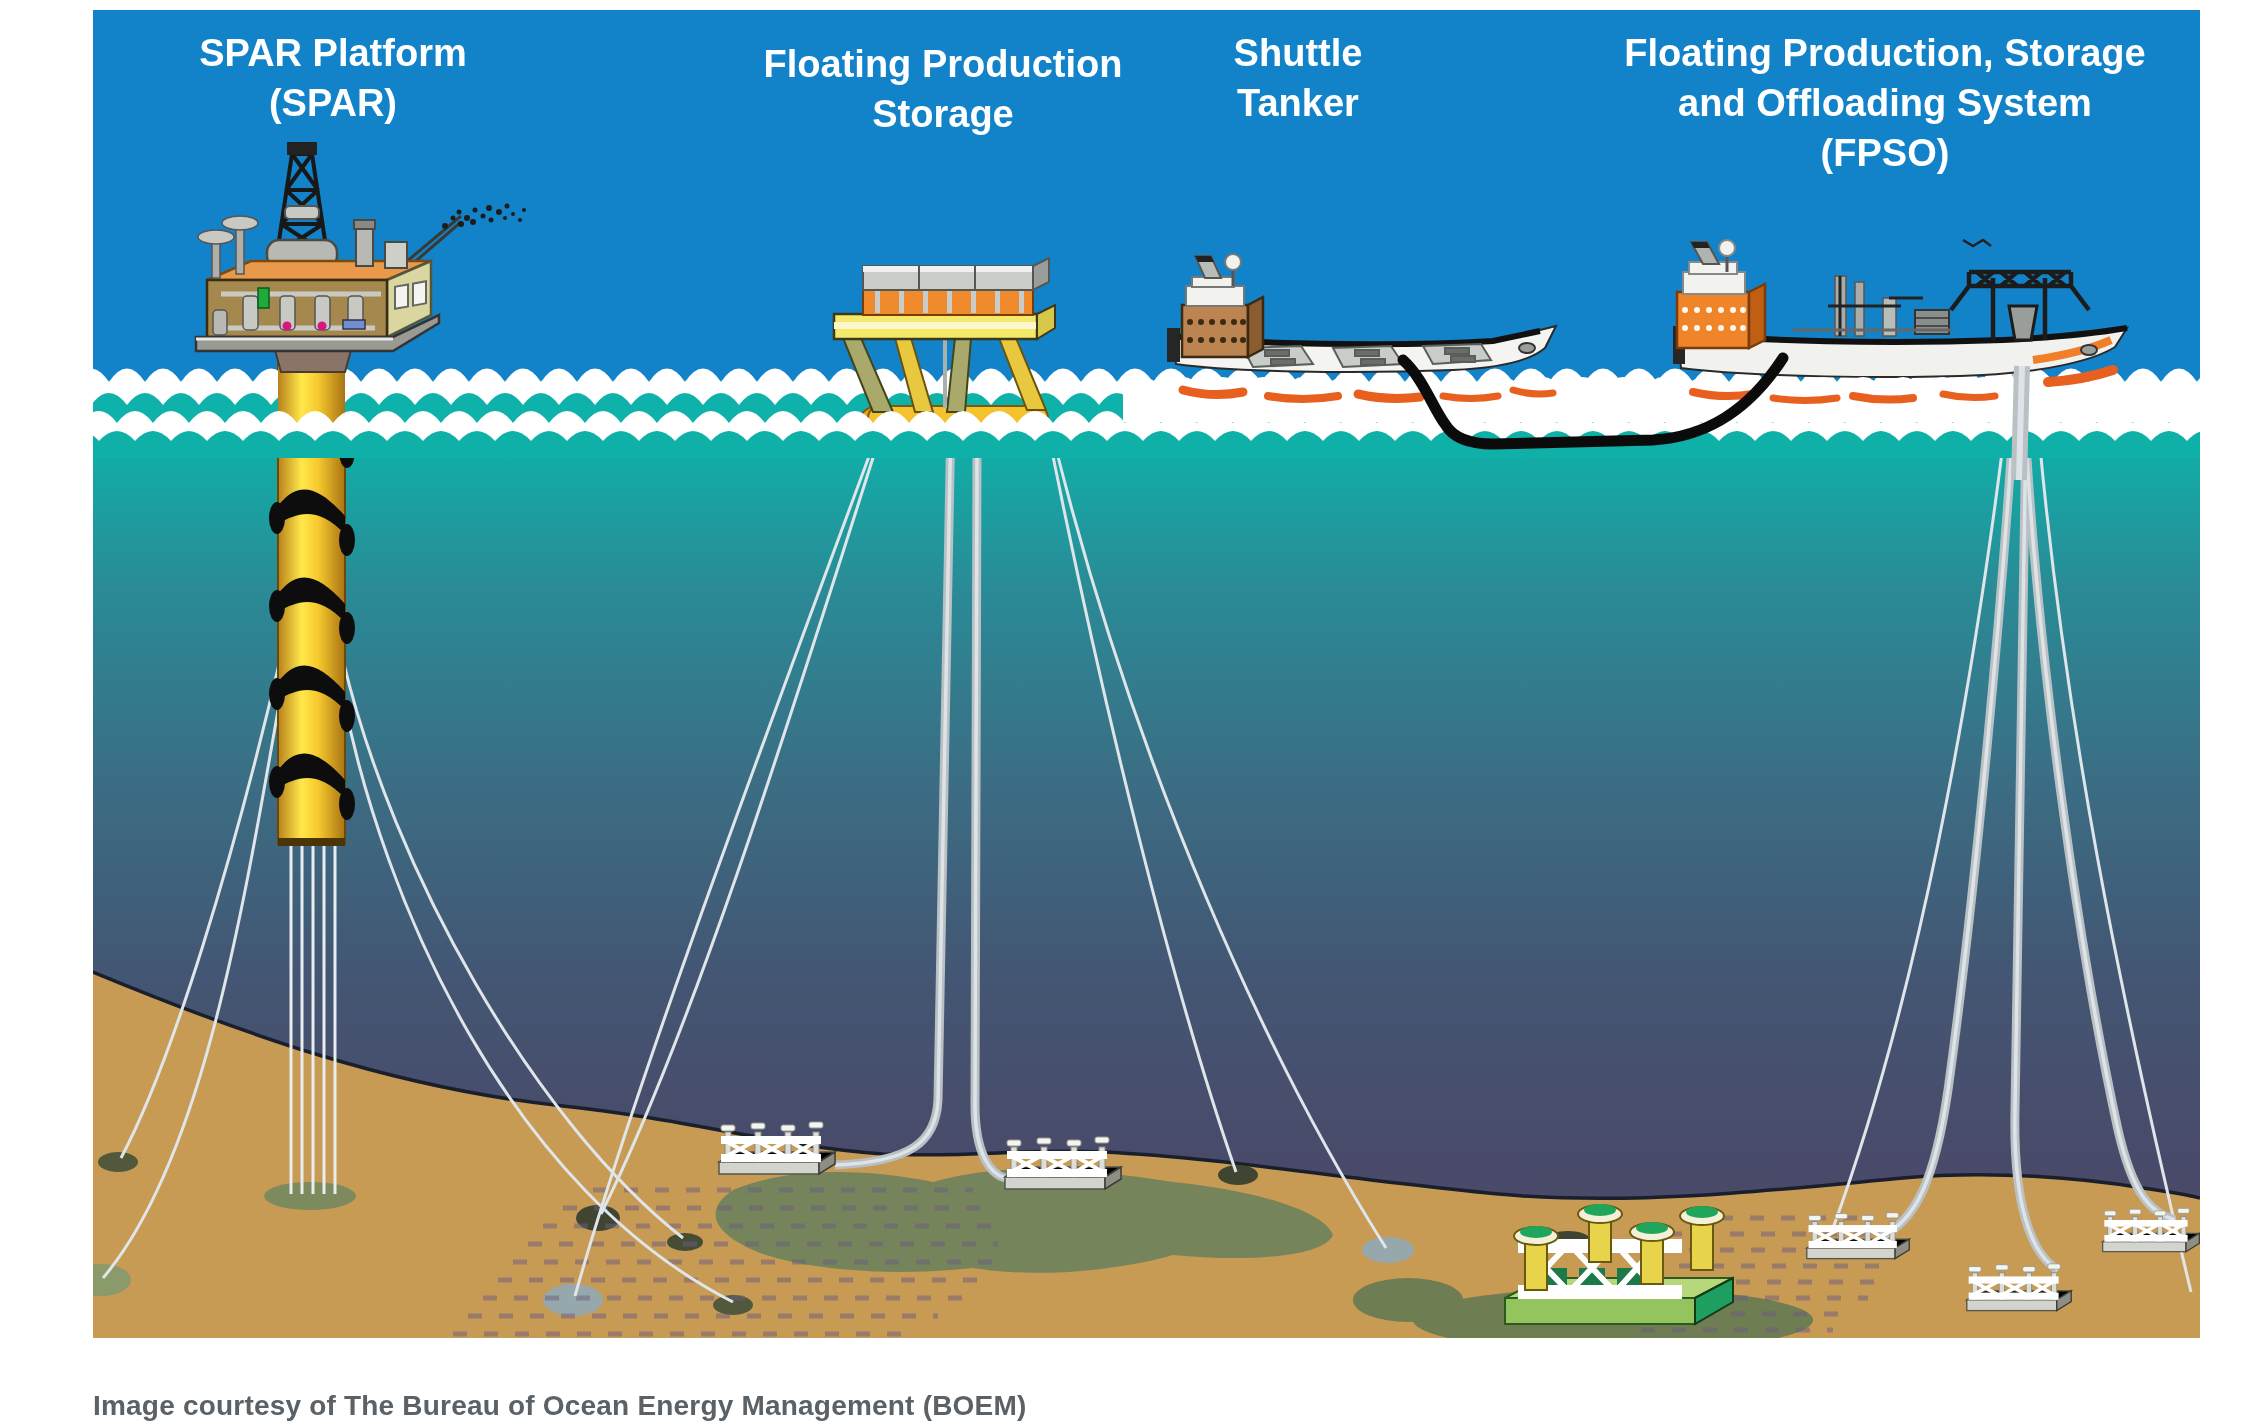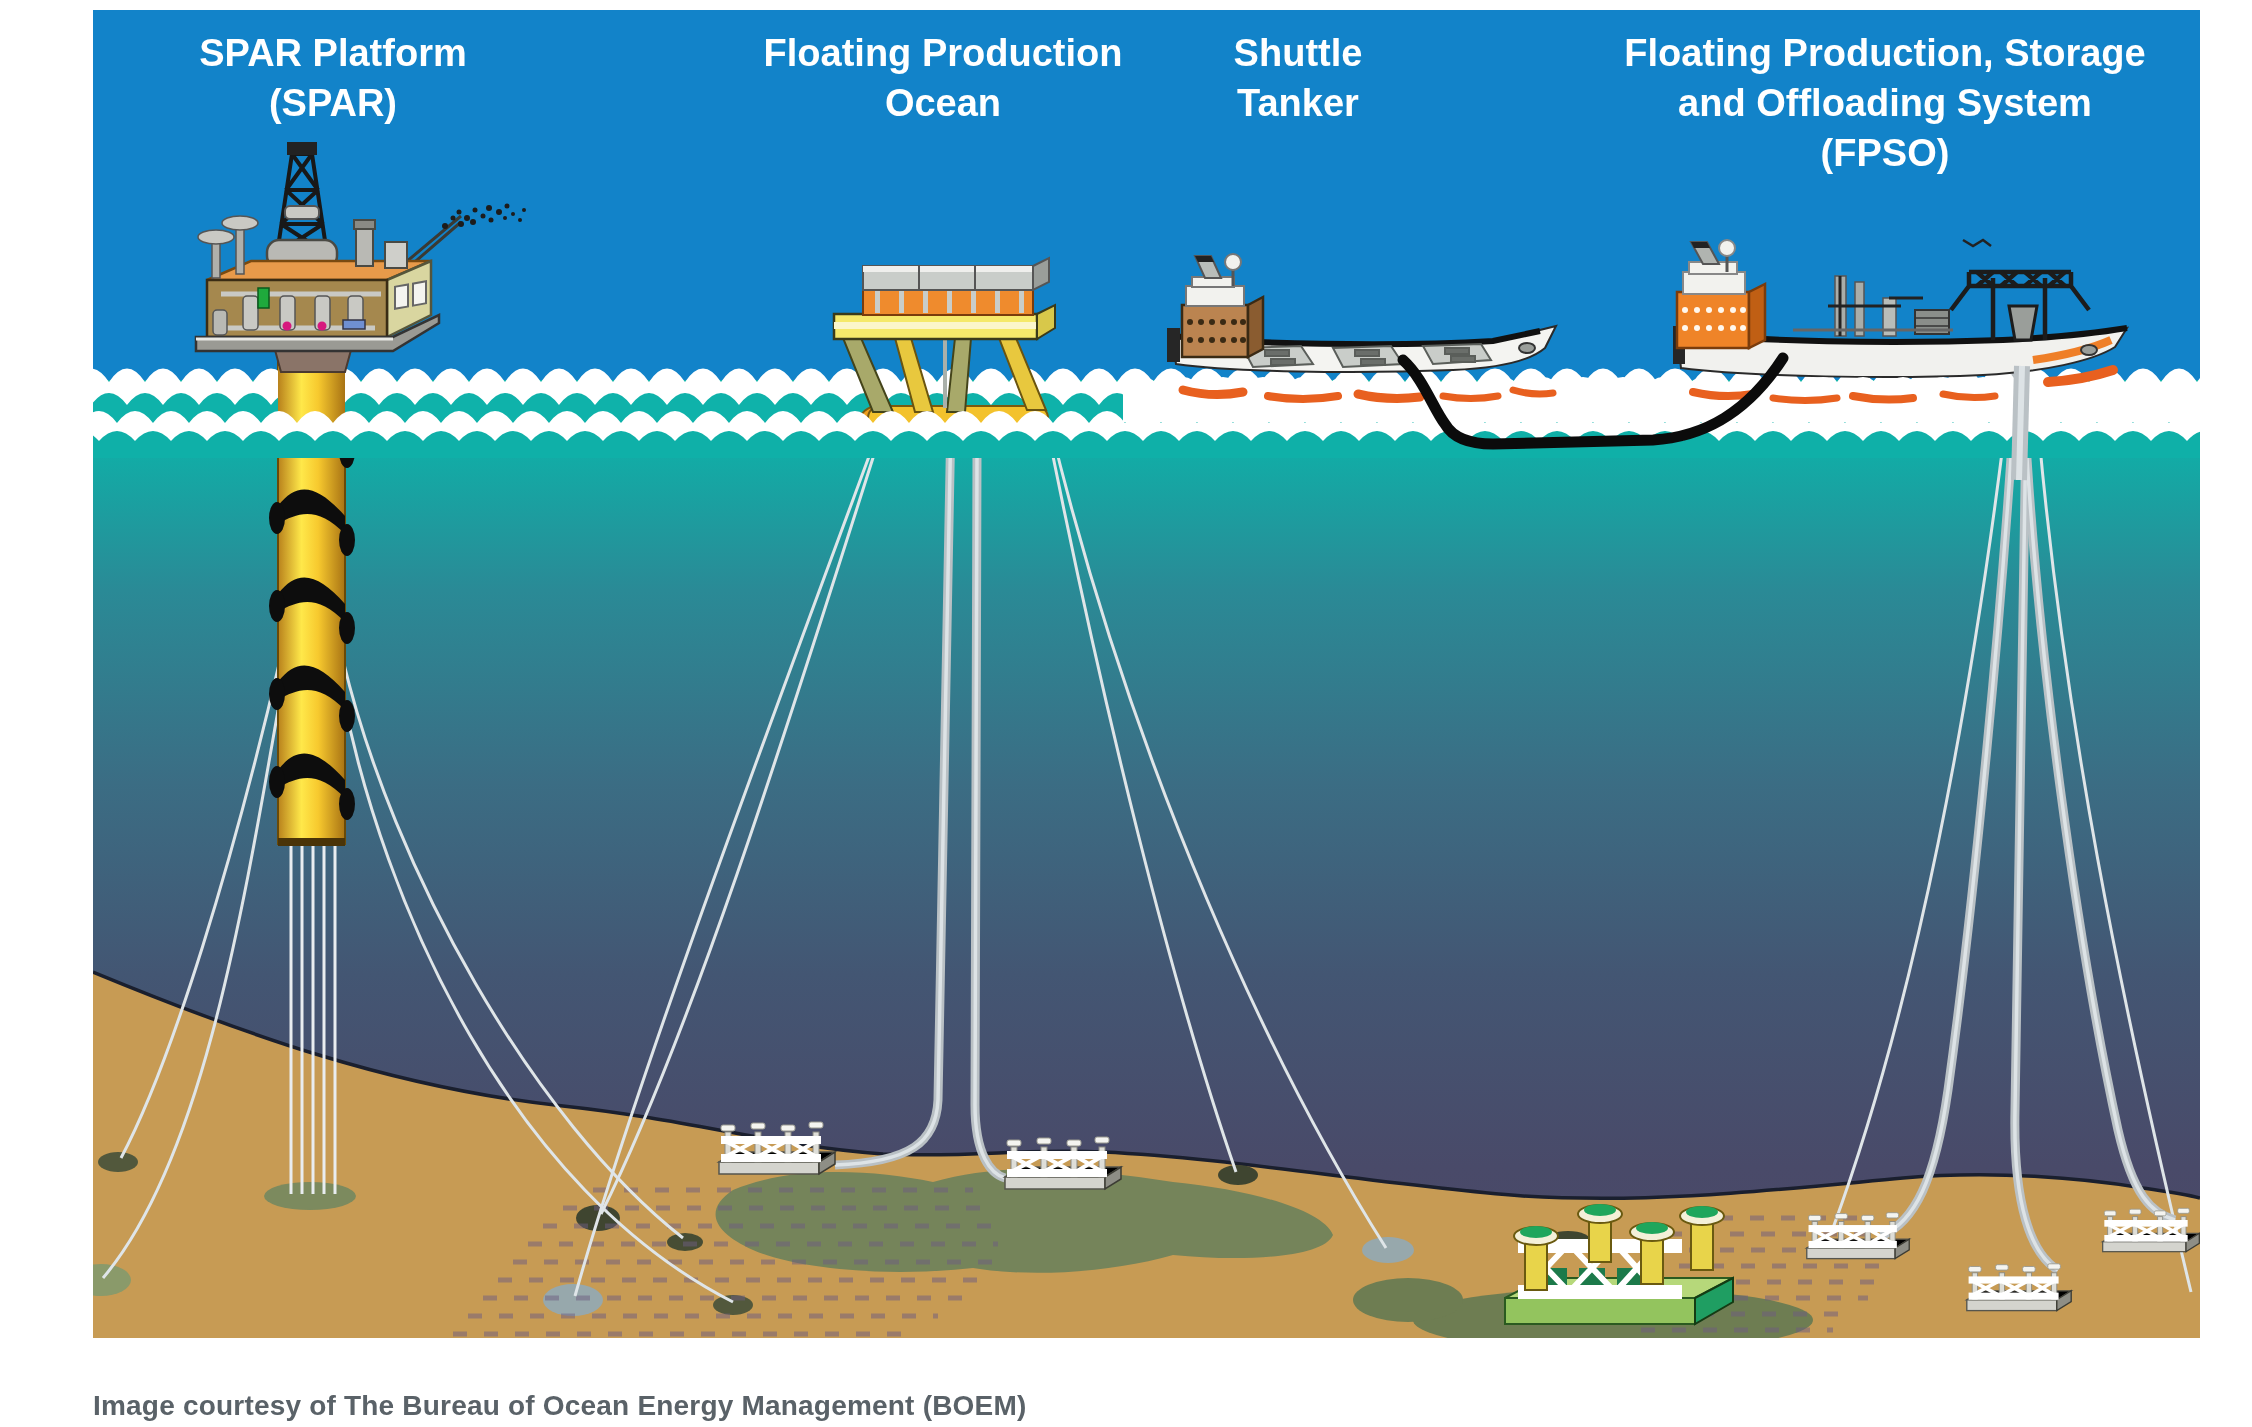--- a/index.html
+++ b/index.html
@@ -434,23 +434,23 @@
           <rect x="261" y="210" width="21" height="9" fill="#8a8a84" stroke="#4a4a44" stroke-width="2"></rect>
           <rect x="292" y="232" width="22" height="26" fill="#cfcfca" stroke="#4a4a44" stroke-width="2"></rect>
         </g>
       </g>
     </svg>
 
     <div class="label" style="left:240px;top:18px;">
       <div>SPAR Platform</div>
       <div class="sub">(SPAR)</div>
     </div>
-    <div class="label" style="left:850px;top:18px;">
+    <div class="label" style="left:850px;top:29px;">
       <div>Floating Production</div>
-      <div>Ocean</div>
+      <div>Storage</div>
     </div>
     <div class="label" style="left:1792px;top:18px;">
       <div>Floating Production, Storage</div>
       <div>and Offloading System</div>
       <div class="sub">(FPSO)</div>
     </div>
     <div class="label" style="left:1205px;top:18px;">
       <div>Shuttle</div>
       <div>Tanker</div>
     </div>

